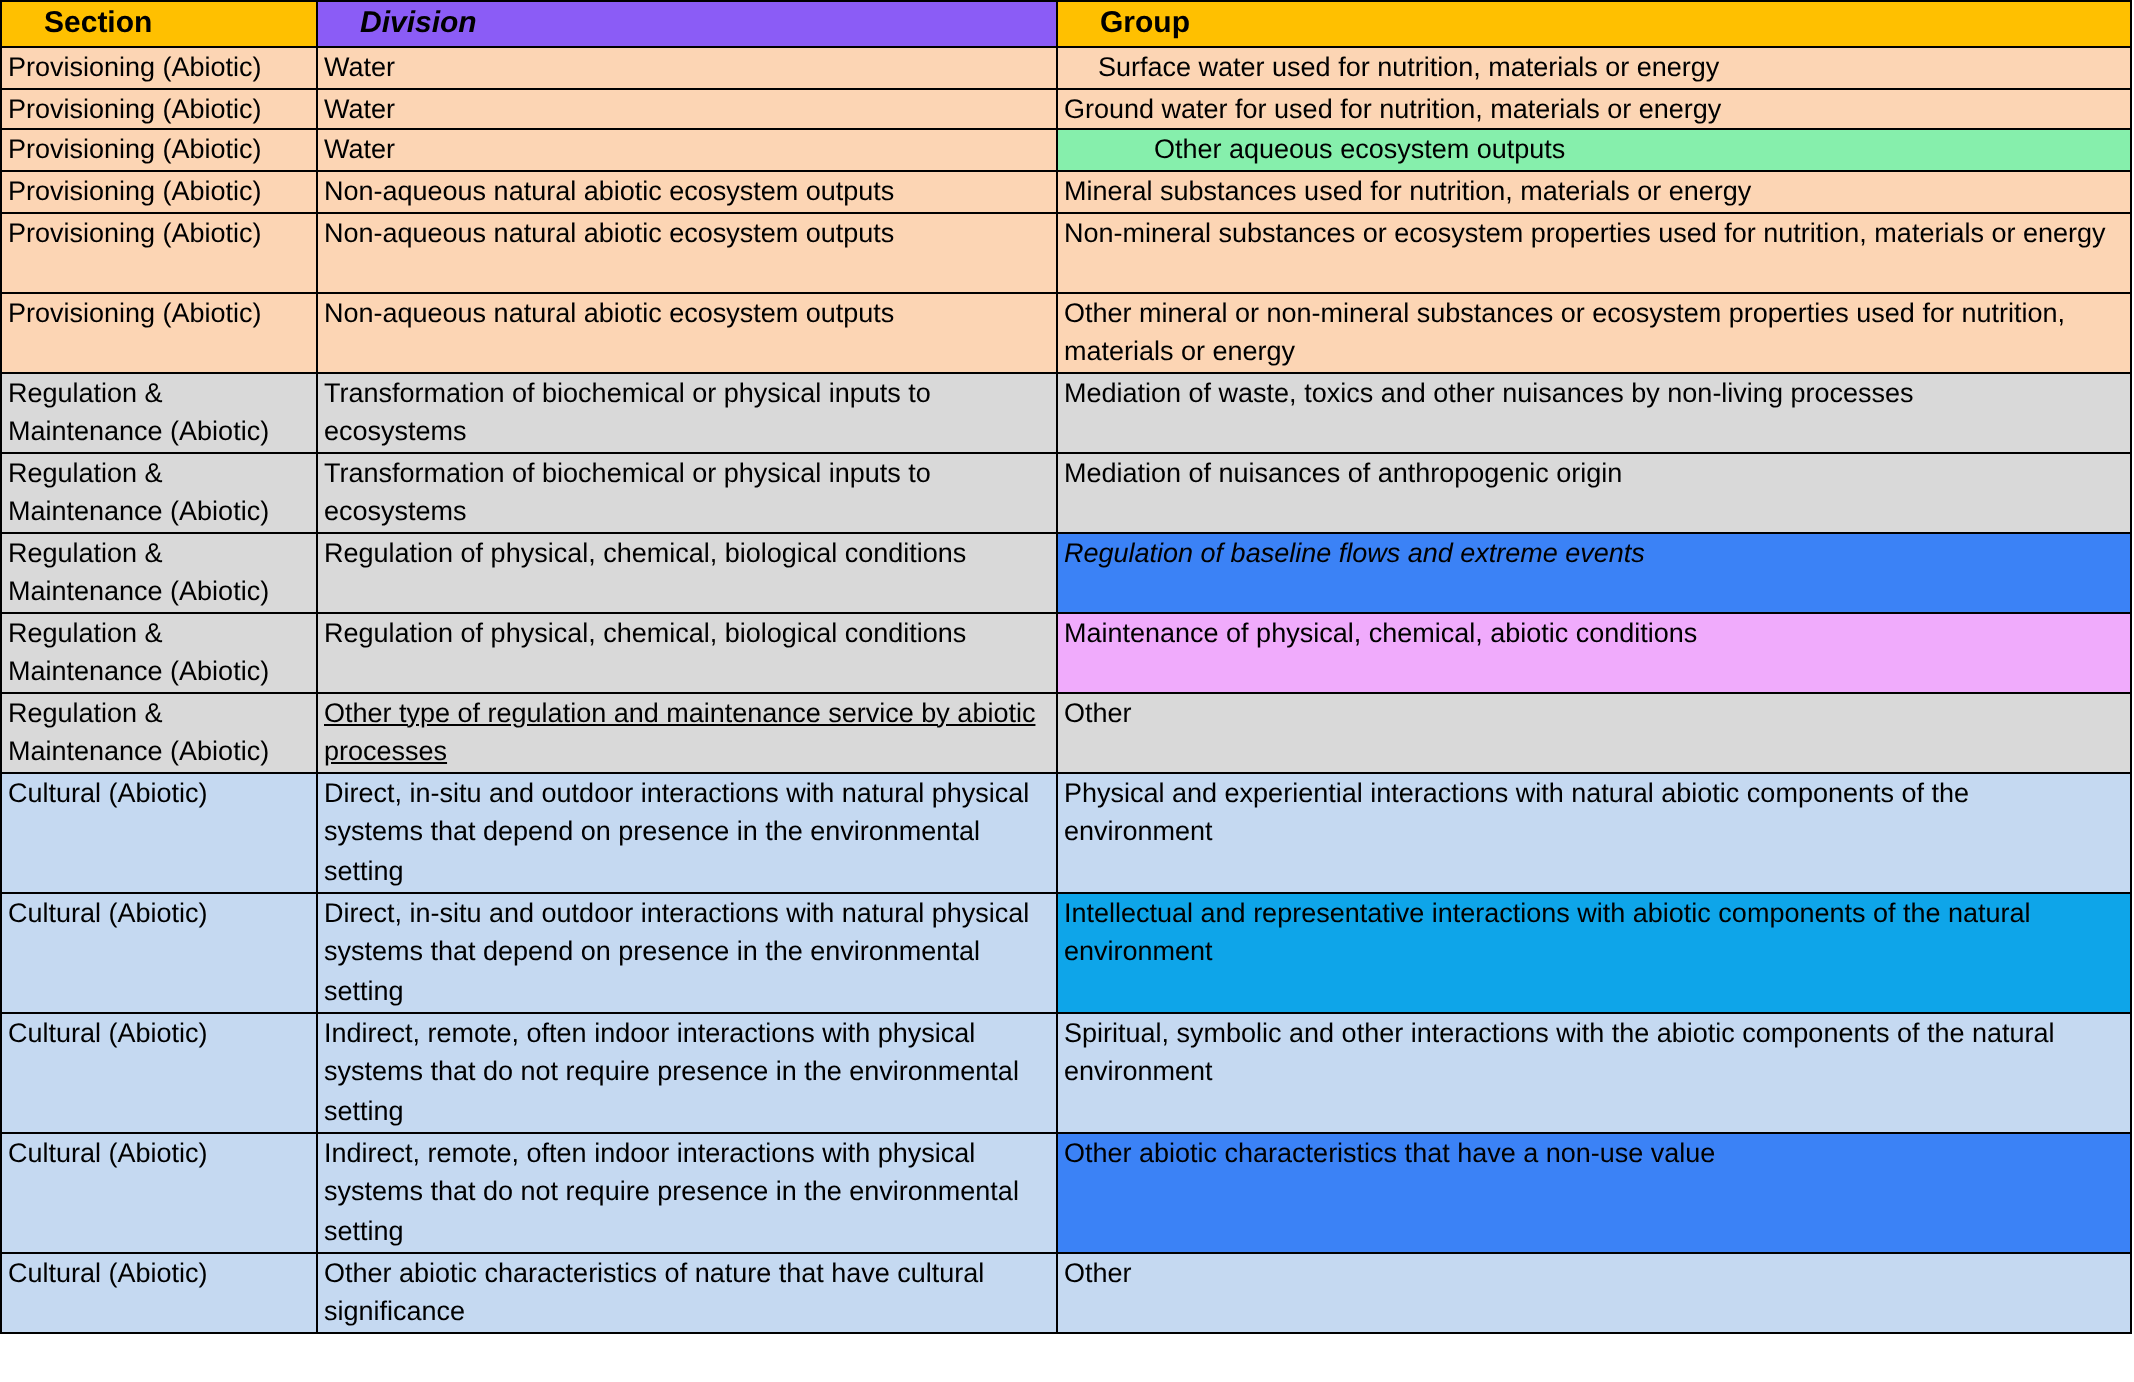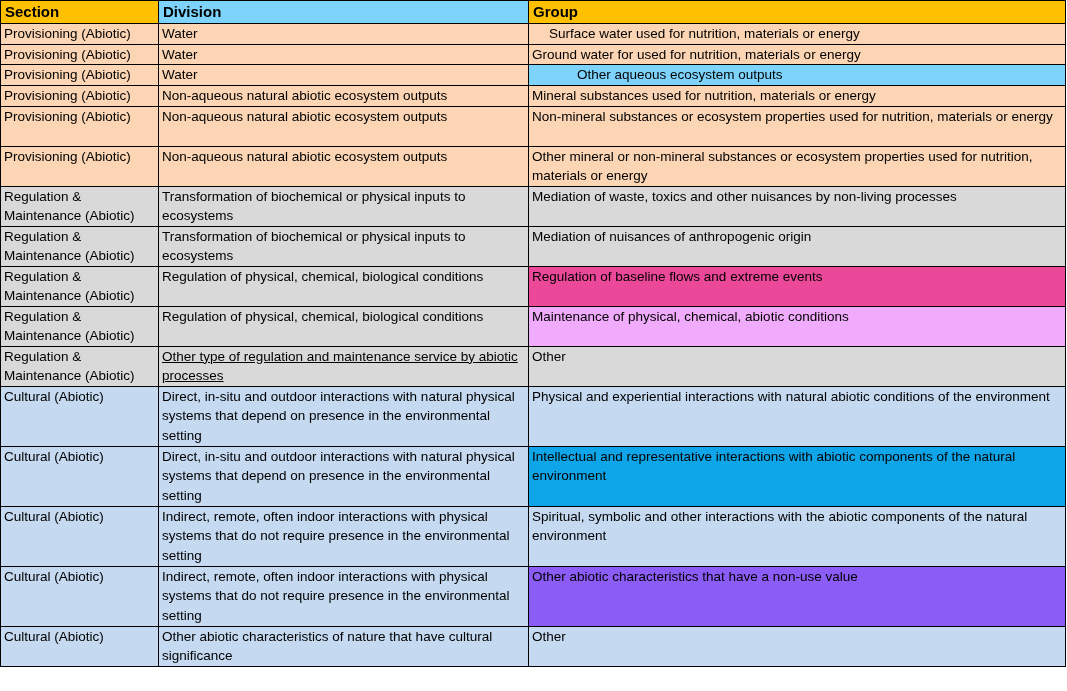--- a/index.html
+++ b/index.html
@@ -28,54 +28,54 @@
     font-weight: bold;
     height: 24px;
     line-height: 24px;
     padding-left: 4px;
   }
   #sheet tr.header-row td {
     font-size: 15px;
     font-weight: bold;
     height: 22px;
     line-height: 22px;
-    padding-left: 4px;
+    padding-left: 21px;
   }
 </style>
 </head>
 <body>
 
 <table id="sheet">
   <colgroup>
     <col style="width:158px">
     <col style="width:370px">
     <col style="width:537px">
   </colgroup>
   <tbody>
     <tr class="header-row">
       <td style="background: rgb(255, 192, 0);">Section</td>
-      <td style="background: #7dd3fc;">Division</td>
+      <td style="background: #8b5cf6; font-style: italic;">Division</td>
       <td style="background: rgb(255, 192, 0);">Group</td>
     </tr>
   </tbody>
   <tbody id="rows-body">
       <tr>
         <td style="background: rgb(252, 213, 180); height: 19px;">Provisioning (Abiotic)</td>
         <td style="background: rgb(252, 213, 180); height: 19px;">Water</td>
         <td style="background: rgb(252, 213, 180); height: 19px; padding-left: 20px;">Surface water used for nutrition, materials or energy</td>
       </tr>
       <tr>
         <td style="background: rgb(252, 213, 180); height: 19px;">Provisioning (Abiotic)</td>
         <td style="background: rgb(252, 213, 180); height: 19px;">Water</td>
         <td style="background: rgb(252, 213, 180); height: 19px;">Ground water for used for nutrition, materials or energy</td>
       </tr>
       <tr>
         <td style="background: rgb(252, 213, 180); height: 19px;">Provisioning (Abiotic)</td>
         <td style="background: rgb(252, 213, 180); height: 19px;">Water</td>
-        <td style="background: #7dd3fc; height: 19px; padding-left: 48px;">Other aqueous ecosystem outputs</td>
+        <td style="background: #86efac; height: 19px; padding-left: 48px;">Other aqueous ecosystem outputs</td>
       </tr>
       <tr>
         <td style="background: rgb(252, 213, 180); height: 20px;">Provisioning (Abiotic)</td>
         <td style="background: rgb(252, 213, 180); height: 20px;">Non-aqueous natural abiotic ecosystem outputs</td>
         <td style="background: rgb(252, 213, 180); height: 20px;">Mineral substances used for nutrition, materials or energy</td>
       </tr>
       <tr>
         <td style="background: rgb(252, 213, 180); height: 39px;">Provisioning (Abiotic)</td>
         <td style="background: rgb(252, 213, 180); height: 39px;">Non-aqueous natural abiotic ecosystem outputs</td>
         <td style="background: rgb(252, 213, 180); height: 39px;">Non-mineral substances or ecosystem properties used for nutrition, materials or energy</td>
@@ -91,51 +91,51 @@
         <td style="background: rgb(217, 217, 217); height: 39px;">Mediation of waste, toxics and other nuisances by non-living processes</td>
       </tr>
       <tr>
         <td style="background: rgb(217, 217, 217); height: 39px;">Regulation &amp; Maintenance (Abiotic)</td>
         <td style="background: rgb(217, 217, 217); height: 39px;">Transformation of biochemical or physical inputs to ecosystems</td>
         <td style="background: rgb(217, 217, 217); height: 39px;">Mediation of nuisances of anthropogenic origin</td>
       </tr>
       <tr>
         <td style="background: rgb(217, 217, 217); height: 39px;">Regulation &amp; Maintenance (Abiotic)</td>
         <td style="background: rgb(217, 217, 217); height: 39px;">Regulation of physical, chemical, biological conditions</td>
-        <td style="background: #ec4899; height: 39px;">Regulation of baseline flows and extreme events</td>
+        <td style="background: #3b82f6; height: 39px; font-style: italic;">Regulation of baseline flows and extreme events</td>
       </tr>
       <tr>
         <td style="background: rgb(217, 217, 217); height: 39px;">Regulation &amp; Maintenance (Abiotic)</td>
         <td style="background: rgb(217, 217, 217); height: 39px;">Regulation of physical, chemical, biological conditions</td>
         <td style="background: #f0abfc; height: 39px;">Maintenance of physical, chemical, abiotic conditions</td>
       </tr>
       <tr>
         <td style="background: rgb(217, 217, 217); height: 39px;">Regulation &amp; Maintenance (Abiotic)</td>
         <td style="background: rgb(217, 217, 217); height: 39px; text-decoration: underline;">Other type of regulation and maintenance service by abiotic processes</td>
         <td style="background: rgb(217, 217, 217); height: 39px;">Other</td>
       </tr>
       <tr>
         <td style="background: rgb(197, 217, 241); height: 59px;">Cultural (Abiotic)</td>
         <td style="background: rgb(197, 217, 241); height: 59px;">Direct, in-situ and outdoor interactions with natural physical systems that depend on presence in the environmental setting</td>
-        <td style="background: rgb(197, 217, 241); height: 59px;">Physical and experiential interactions with natural abiotic conditions of the environment</td>
+        <td style="background: rgb(197, 217, 241); height: 59px;">Physical and experiential interactions with natural abiotic components of the environment</td>
       </tr>
       <tr>
         <td style="background: rgb(197, 217, 241); height: 59px;">Cultural (Abiotic)</td>
         <td style="background: rgb(197, 217, 241); height: 59px;">Direct, in-situ and outdoor interactions with natural physical systems that depend on presence in the environmental setting</td>
         <td style="background: #0ea5e9; height: 59px;">Intellectual and representative interactions with abiotic components of the natural environment</td>
       </tr>
       <tr>
         <td style="background: rgb(197, 217, 241); height: 59px;">Cultural (Abiotic)</td>
         <td style="background: rgb(197, 217, 241); height: 59px;">Indirect, remote, often indoor interactions with physical systems that do not require presence in the environmental setting</td>
         <td style="background: rgb(197, 217, 241); height: 59px; margin-left: 44px;">Spiritual, symbolic and other interactions with the abiotic components of the natural environment</td>
       </tr>
       <tr>
         <td style="background: rgb(197, 217, 241); height: 59px;">Cultural (Abiotic)</td>
         <td style="background: rgb(197, 217, 241); height: 59px;">Indirect, remote, often indoor interactions with physical systems that do not require presence in the environmental setting</td>
-        <td style="background: #8b5cf6; height: 59px;">Other abiotic characteristics that have a non-use value</td>
+        <td style="background: #3b82f6; height: 59px;">Other abiotic characteristics that have a non-use value</td>
       </tr>
       <tr>
         <td style="background: rgb(197, 217, 241); height: 39px;">Cultural (Abiotic)</td>
         <td style="background: rgb(197, 217, 241); height: 39px;">Other abiotic characteristics of nature that have cultural significance</td>
         <td style="background: rgb(197, 217, 241); height: 39px;">Other</td>
       </tr>
     </tbody>
 </table>
 
 </body></html>

